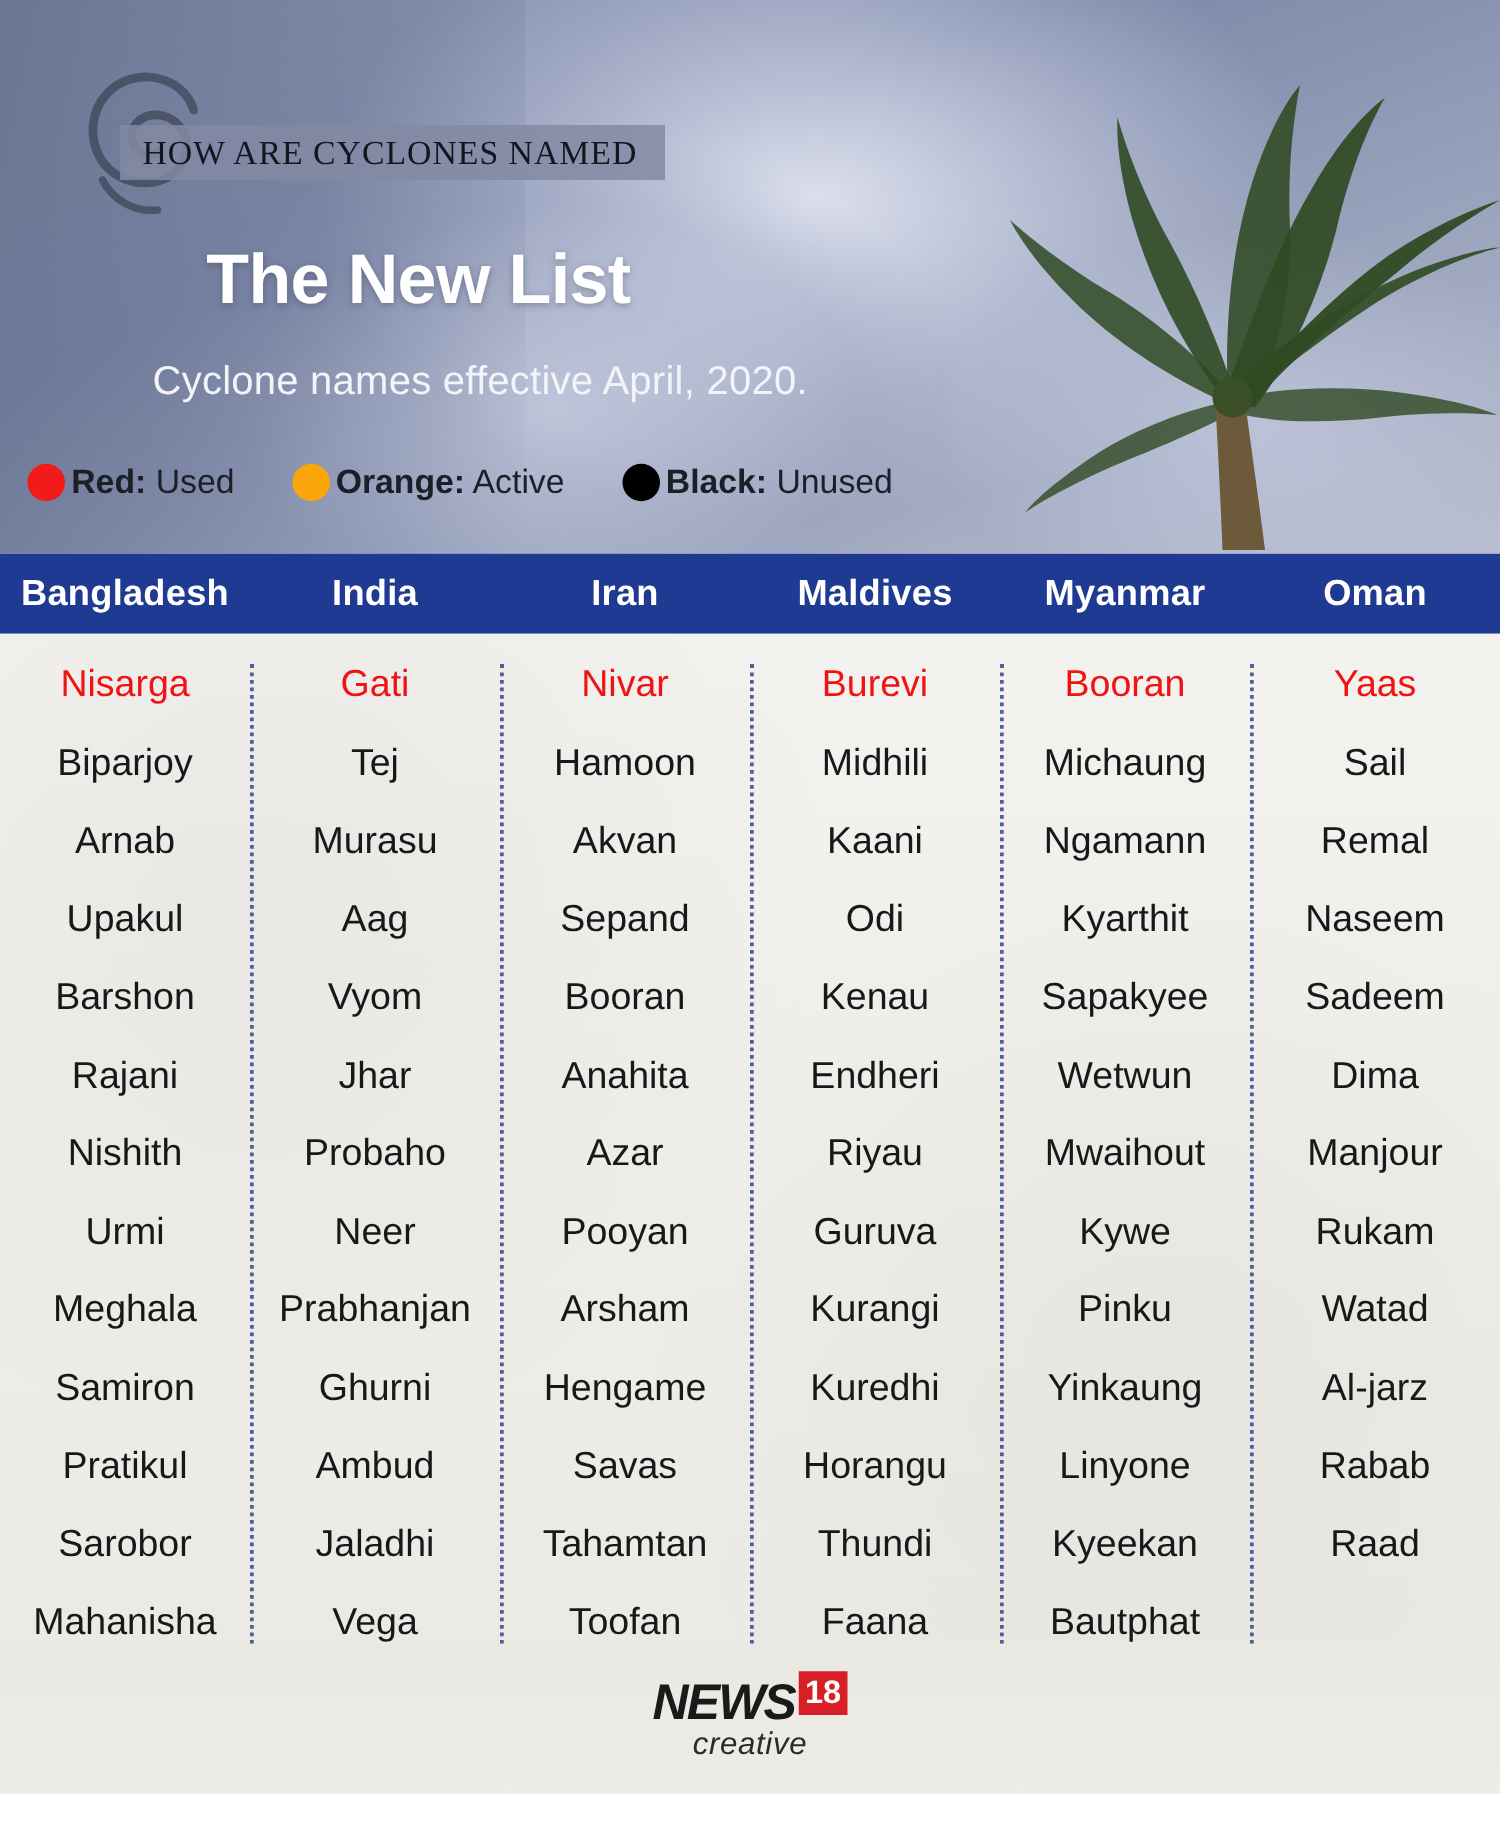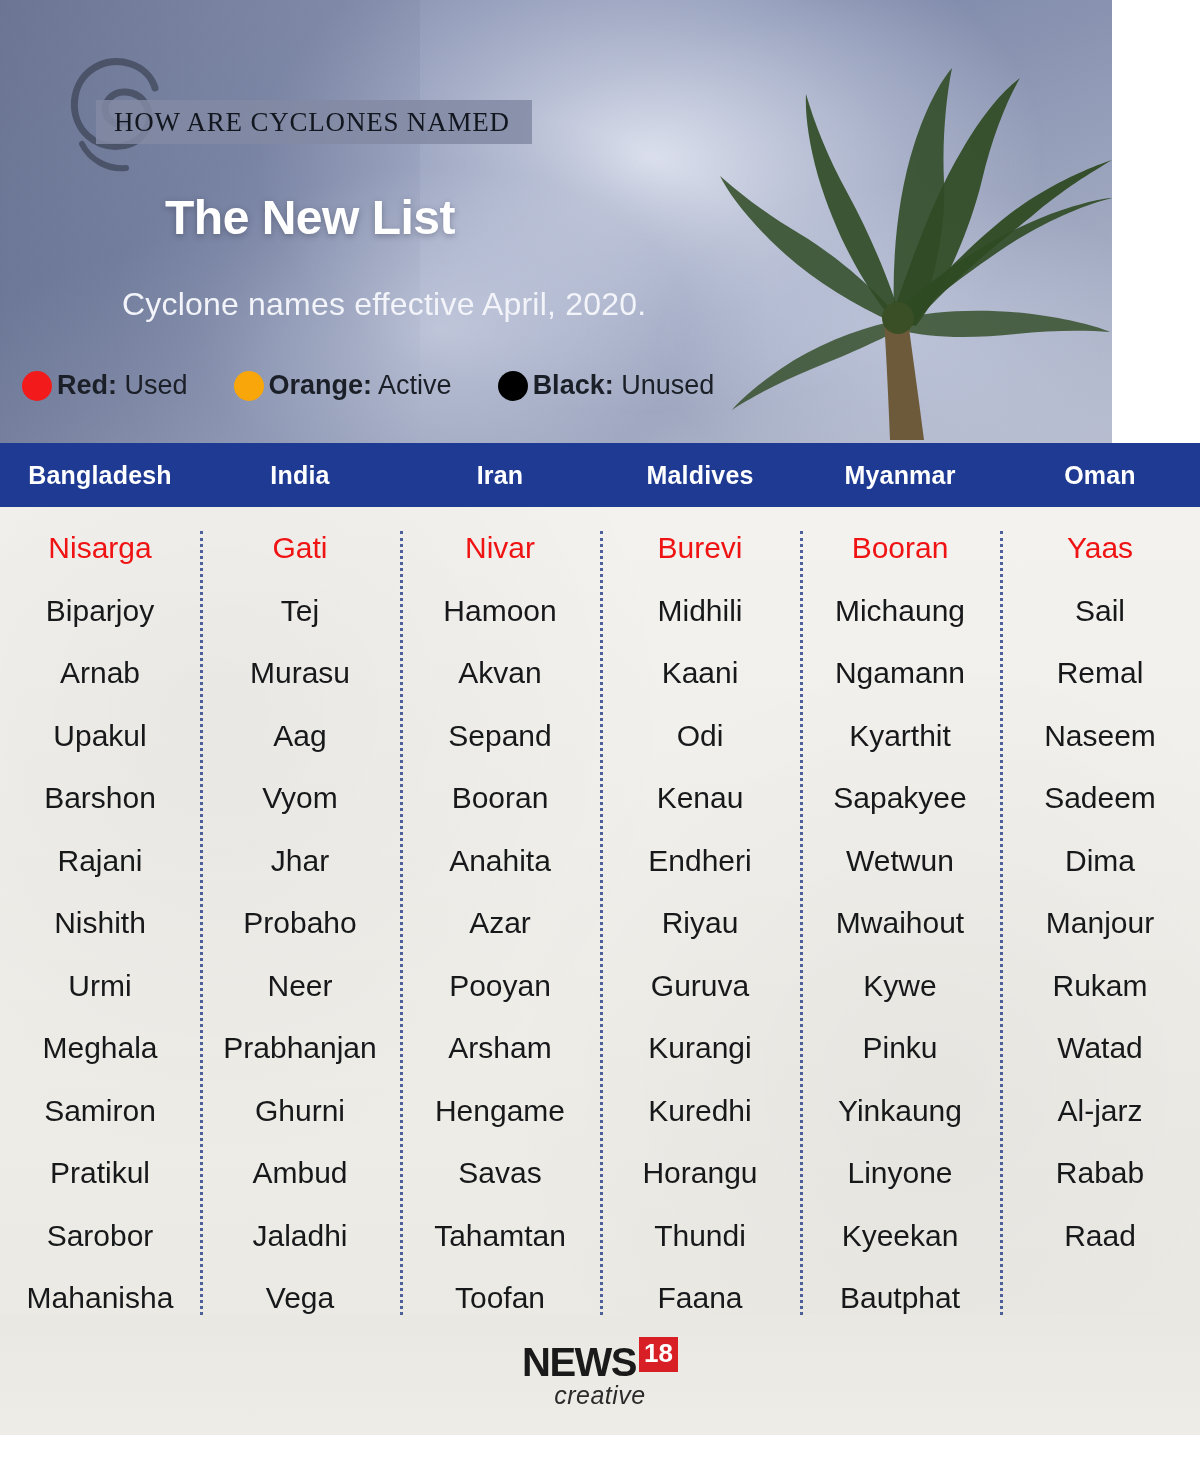--- a/index.html
+++ b/index.html
@@ -14,21 +14,21 @@
   .infographic {
     position: relative;
     width: 1200px;
     height: 1467px;
     overflow: hidden;
   }
 
   
   .header {
     position: relative;
-    width: 1112px;
+    width: 1200px;
     height: 443px;
     background: linear-gradient(160deg, #8e97b4 0%, #7d88a9 35%, #98a1bb 65%, #b8bed0 100%);
     overflow: hidden;
     text-align: right;
   }
   
   .cloud-a {
     position: absolute;
     width: 780px; height: 500px;
     left: 260px; top: -90px;
@@ -84,21 +84,21 @@
     font-family: "Liberation Serif", serif;
     font-size: 27px;
     letter-spacing: 0.8px;
     color: #12161f;
     white-space: nowrap;
   }
 
   .title {
     position: absolute;
     left: 165px; top: 190px;
-    font-size: 48px;
+    font-size: 56px;
     font-weight: bold;
     color: #ffffff;
     letter-spacing: -0.5px;
     text-shadow: 0 2px 6px rgba(40,46,64,0.35);
   }
 
   .subtitle {
     position: absolute;
     left: 122px; top: 286px;
     font-size: 32px;
@@ -138,21 +138,21 @@
     position: relative;
     width: 1200px;
     height: 64px;
     background: #1f3a93;
     display: flex;
     align-items: center;
   }
   .th {
     flex: 1 1 0;
     text-align: center;
-    font-size: 25px;
+    font-size: 29px;
     font-weight: bold;
     color: #ffffff;
     letter-spacing: 0.2px;
   }
 
   .body-area {
     position: relative;
     width: 1200px;
     height: 928px;
     background:
@@ -209,20 +209,21 @@
   }
   .logo-row {
     display: flex;
     align-items: center;
   }
   .logo-news {
     font-size: 40px;
     font-weight: bold;
     letter-spacing: -1.5px;
     color: #1a1a1a;
+    font-style: italic;
   }
   .logo-18 {
     background: #d81f26;
     color: #fff;
     font-size: 26px;
     font-weight: bold;
     padding: 1px 5px 3px 5px;
     margin-left: 3px;
     position: relative;
     top: -8px;

